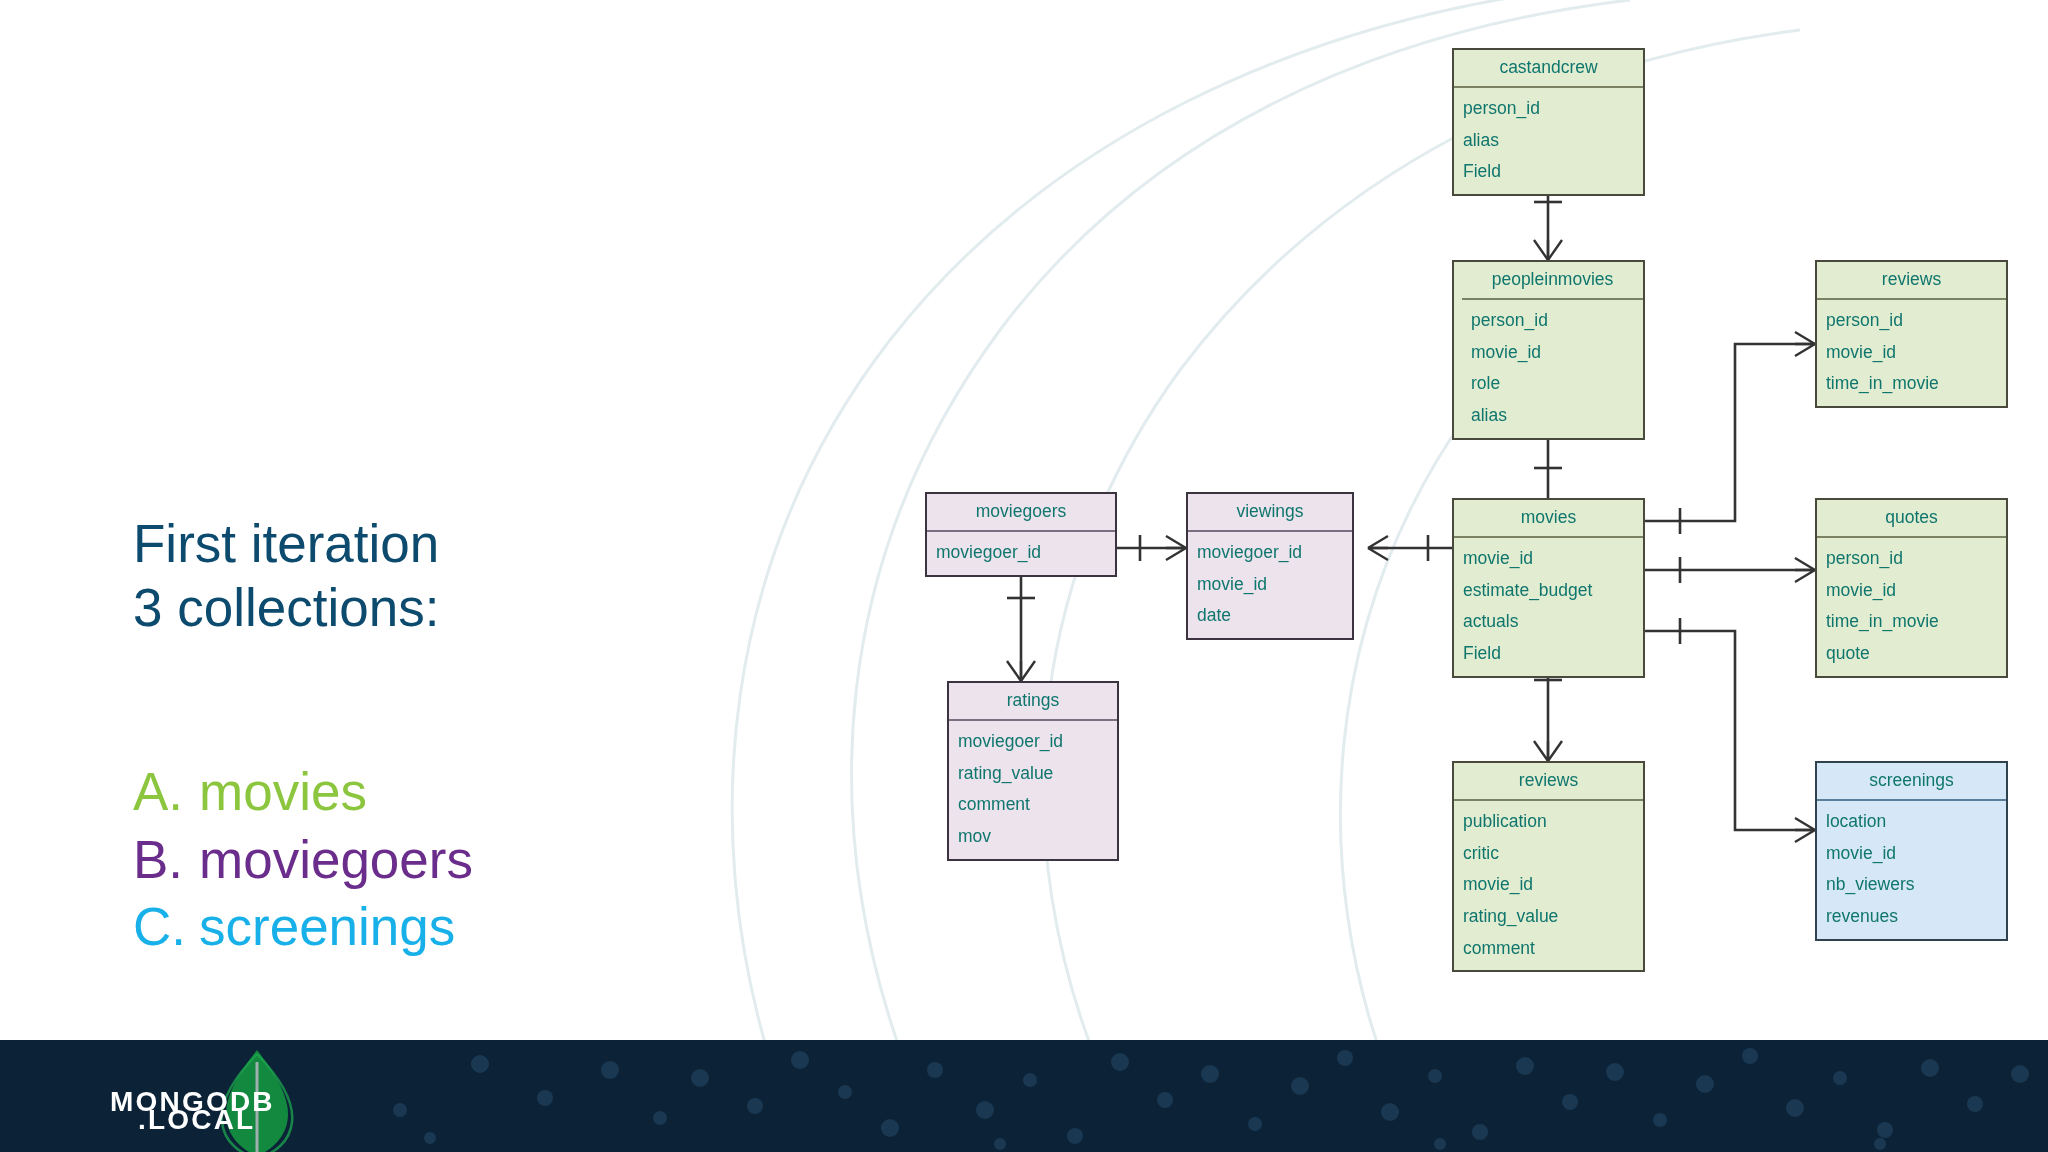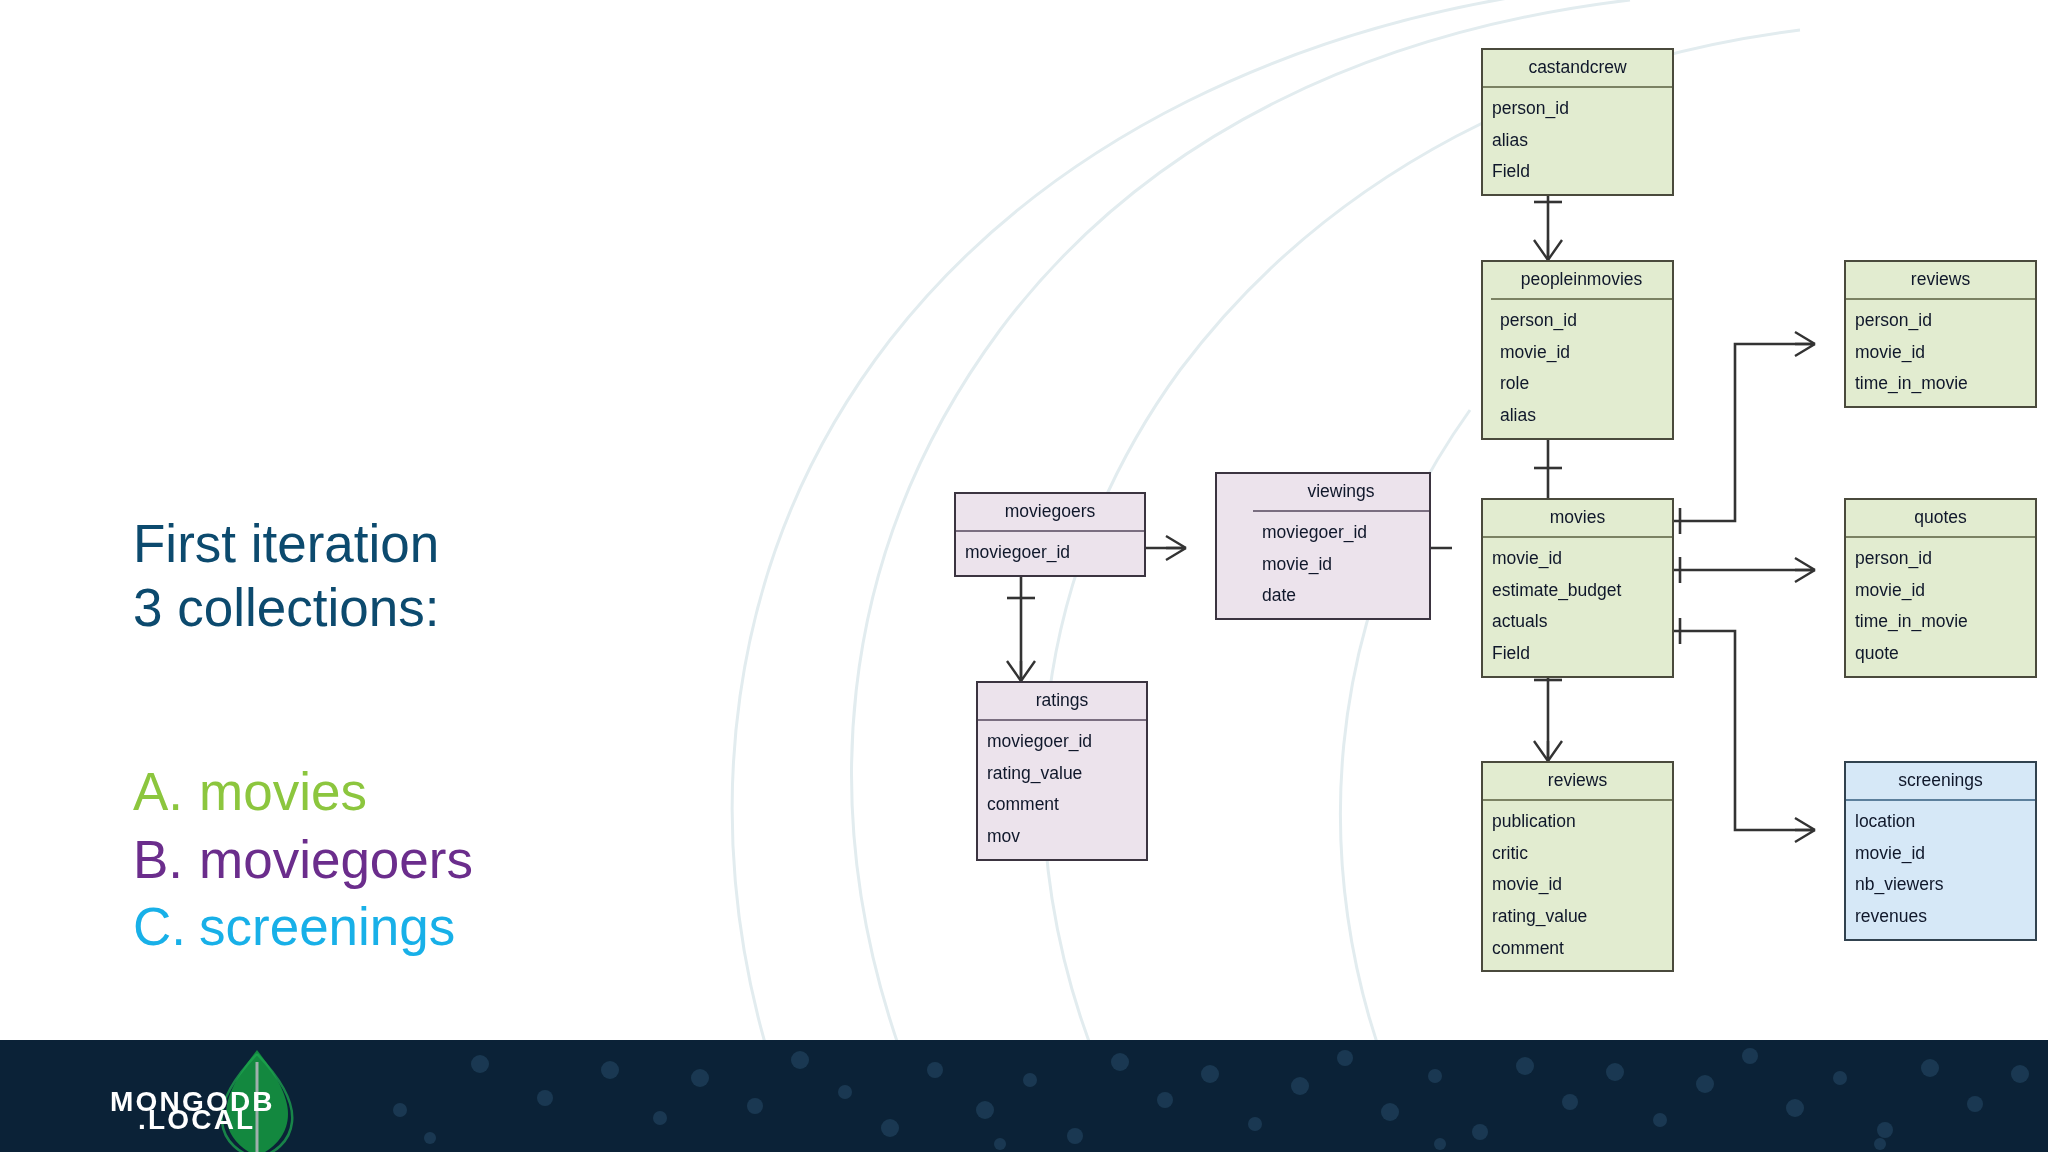--- a/index.html
+++ b/index.html
@@ -37,22 +37,21 @@
   .choice .letter{width:66px;flex:0 0 66px;}
   .choice .word{white-space:nowrap;}
 
   
   .erd{position:absolute;left:0;top:0;width:2048px;height:1040px;}
   .tbl{
     position:absolute;
     border:2px solid #1d4ed8;
     box-sizing:border-box;
     font-size:17px;
-    color:#0f172a;
-    margin-left:29px;
+    color:#0f766e;
   }
   .tbl .thead{
     text-align:center;
     padding:7px 0 8px;
     border-bottom:2px solid #6b6f5c;
     font-size:17.5px;
   }
   .tbl .tbody{padding:5px 0 6px;}
   .tbl .fld{padding:4px 0 4px 9px;font-size:17.5px;line-height:1.35;}
   .tbl.green{background:#e2ecd0;border-color:#4a4a3c;}
@@ -218,21 +217,21 @@
           <div class="fld">nb_viewers</div>
           <div class="fld">revenues</div>
         </div>
       </div>
       <div class="tbl purple" style="left: 925px; top: 492px; width: 192px;">
         <div class="thead">moviegoers</div>
         <div class="tbody">
           <div class="fld">moviegoer_id</div>
         </div>
       </div>
-      <div class="tbl purple" style="left: 1186px; top: 472px; width: 216px; padding-left: 36px;">
+      <div class="tbl purple" style="left: 1186px; top: 492px; width: 168px;">
         <div class="thead">viewings</div>
         <div class="tbody">
           <div class="fld">moviegoer_id</div>
           <div class="fld">movie_id</div>
           <div class="fld">date</div>
         </div>
       </div>
       <div class="tbl purple" style="left: 947px; top: 681px; width: 172px;">
         <div class="thead">ratings</div>
         <div class="tbody">

